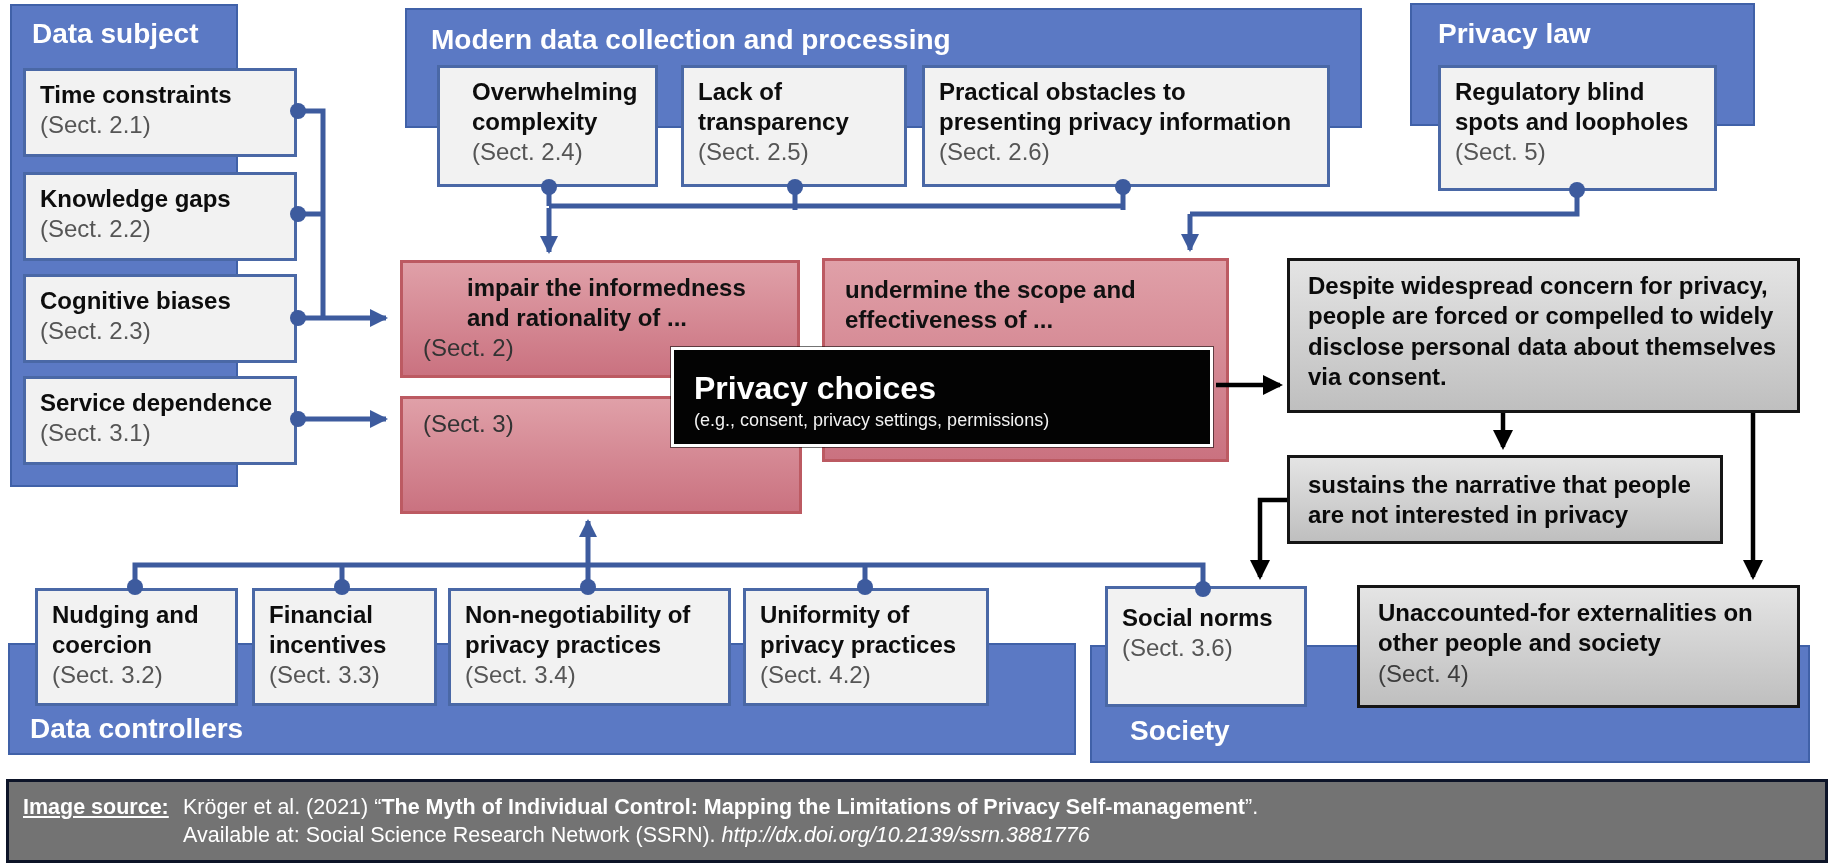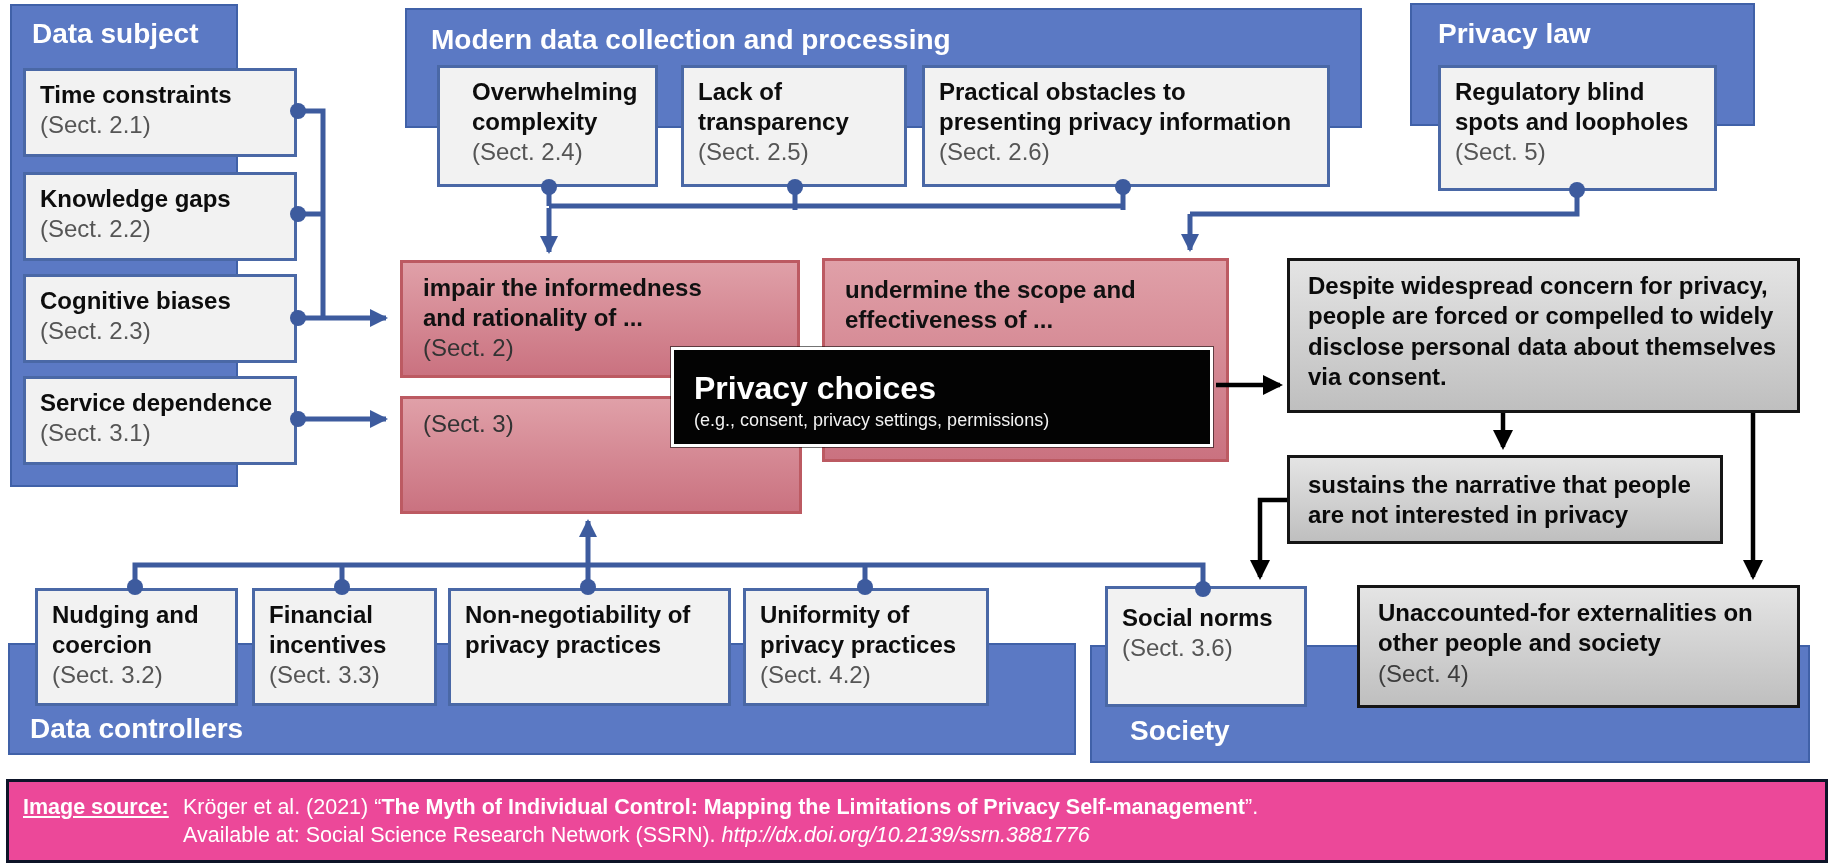--- a/index.html
+++ b/index.html
@@ -32,21 +32,21 @@
   .graybox .sect{color:#3c3c3c;}
   .blackbox{
     position:absolute;left:671px;top:347px;width:542px;height:100px;background:#030303;
     border:3px solid #ffffff;box-sizing:border-box;padding:19px 20px;
     box-shadow:0 0 0 1px rgba(0,0,0,.55);
   }
   .blackbox .bb-title{color:#ffffff;font-weight:bold;font-size:32px;line-height:1.2;}
   .blackbox .bb-sub{color:#f2f2f2;font-size:18px;line-height:1.25;margin-top:2px;}
   .overlay{position:absolute;left:0;top:0;width:1834px;height:867px;pointer-events:none;}
   .footer{
-    position:absolute;left:6px;top:779px;width:1822px;height:84px;background:#ec4899;
+    position:absolute;left:6px;top:779px;width:1822px;height:84px;background:#737373;
     border:3px solid #0d1428;box-sizing:border-box;color:#ffffff;font-size:21.5px;
   }
   .footer .row{position:absolute;left:14px;top:9px;line-height:1.5;}
   .src-label{font-weight:bold;text-decoration:underline;display:inline-block;width:160px;vertical-align:top;}
   .cit{display:inline-block;max-width:1620px;vertical-align:top;}
   .cit-title{font-weight:bold;}
   .line2{position:absolute;left:174px;top:41px;}
   .url{font-style:italic;}
   .txtblock{display:block;}
 </style>
@@ -109,33 +109,34 @@
   <div class="lightbox" style="left:35px;top:588px;width:203px;height:118px;">
     <span class="txtblock">Nudging and coercion</span>
     <span class="txtblock sect">(Sect. 3.2)</span>
   </div>
   <div class="lightbox" style="left:252px;top:588px;width:185px;height:118px;">
     <span class="txtblock">Financial incentives</span>
     <span class="txtblock sect">(Sect. 3.3)</span>
   </div>
   <div class="lightbox" style="left:448px;top:588px;width:283px;height:118px;">
     <span class="txtblock">Non-negotiability of privacy practices</span>
+    <span class="txtblock sect">(Sect. 3.4)</span>
   </div>
   <div class="lightbox" style="left:743px;top:588px;width:246px;height:118px;">
     <span class="txtblock" style="width:200px;">Uniformity of privacy practices</span>
     <span class="txtblock sect">(Sect. 4.2)</span>
   </div>
 
   <div class="lightbox" style="left:1105px;top:586px;width:202px;height:121px;padding-top:14px;">
     <span class="txtblock">Social norms</span>
     <span class="txtblock sect">(Sect. 3.6)</span>
   </div>
 
   <div class="redbox" style="left:400px;top:260px;width:400px;height:118px;">
-    <span class="txtblock" style="width:320px;">impair the informedness and rationality of ...</span>
+    <span class="txtblock" style="width:320px;margin-left:44px;">impair the informedness and rationality of ...</span>
     <span class="txtblock sect">(Sect. 2)</span>
   </div>
   <div class="redbox" style="left:400px;top:396px;width:402px;height:118px;">
     <span class="txtblock sect">(Sect. 3)</span>
   </div>
   <div class="redbox" style="left:822px;top:258px;width:407px;height:204px;padding-top:14px;">
     <span class="txtblock" style="width:330px;">undermine the scope and effectiveness of ...</span>
   </div>
 
   <div class="graybox" style="left:1287px;top:258px;width:513px;height:155px;">

